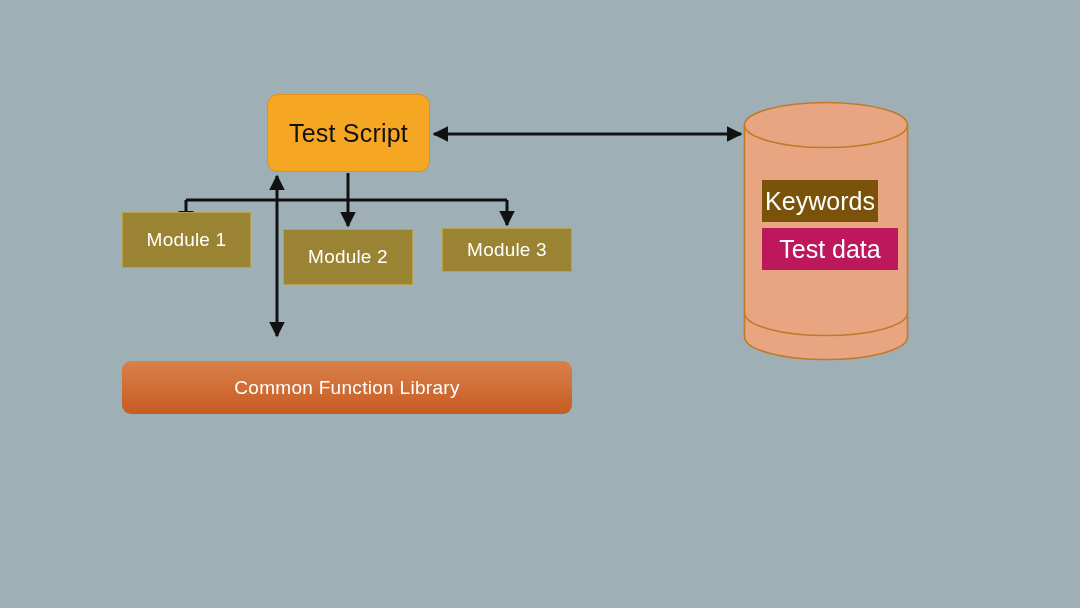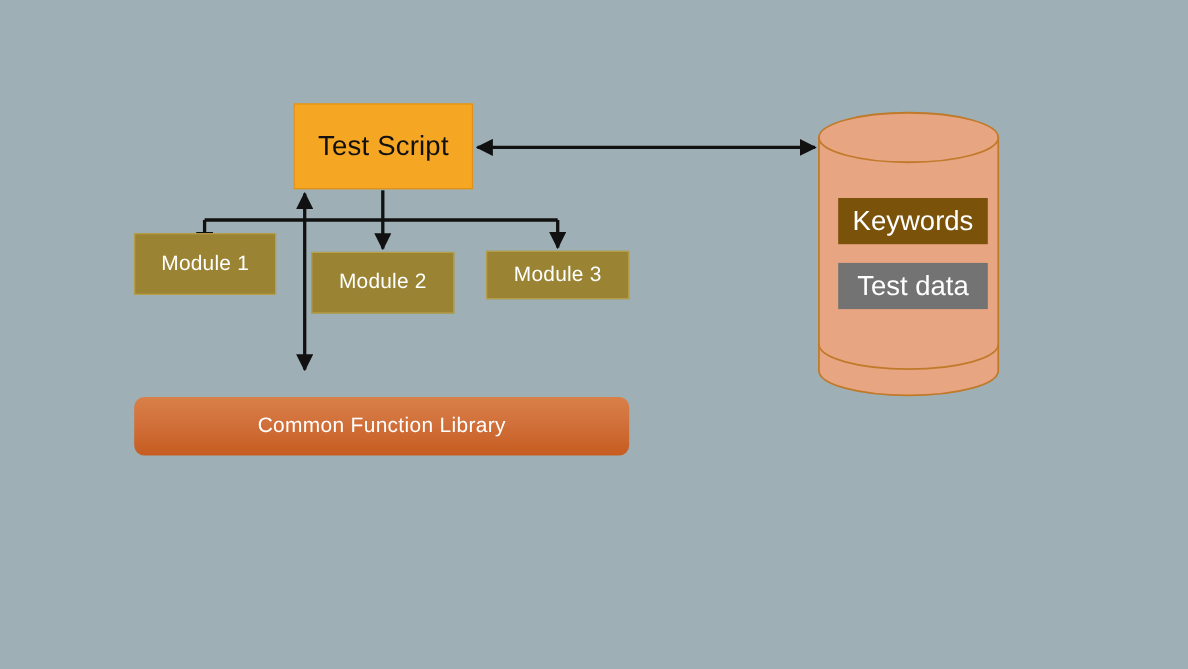--- a/index.html
+++ b/index.html
@@ -38,21 +38,21 @@
   }
 
   
   #test-script {
     left: 267px;
     top: 94px;
     width: 163px;
     height: 78px;
     background: #f5a623;
     border: 1.5px solid #e09017;
-    border-radius: 0;
+    border-radius: 11px;
     color: #111111;
     font-size: 25px;
     letter-spacing: 0.2px;
   }
 
   
   .module {
     background: #9a8433;
     border: 1.5px solid #b9a04a;
     color: #ffffff;
@@ -104,30 +104,30 @@
     justify-content: center;
     color: #ffffff;
     font-family: "Liberation Sans", sans-serif;
     font-size: 25px;
     white-space: nowrap;
     box-sizing: border-box;
   }
   #keywords-label {
     left: 20px;
     top: 80px;
-    width: 136px;
+    width: 116px;
     height: 42px;
     background: #7a5209;
   }
   #testdata-label {
     left: 20px;
-    top: 139px;
+    top: 128px;
     width: 136px;
     height: 42px;
-    background: #737373;
+    background: #be185d;
   }
 </style>
 </head>
 <body>
 
 <div id="canvas">
 
   <svg id="wires" viewBox="0 0 1080 608" width="1080" height="608" aria-hidden="true">
     <defs>
       <marker id="arrow-end" viewBox="0 0 10 10" refX="9" refY="5" markerWidth="5.2" markerHeight="5.2" orient="auto-start-reverse">

